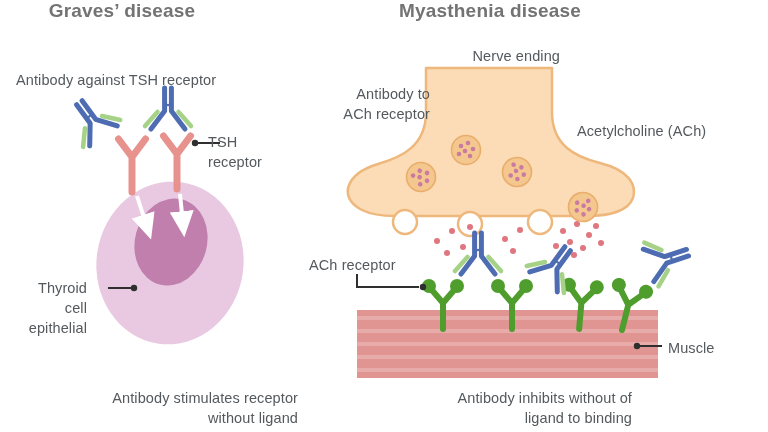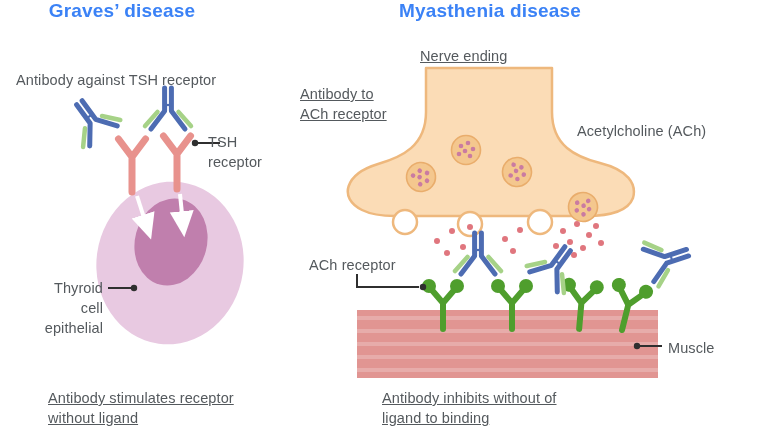--- a/index.html
+++ b/index.html
@@ -2,22 +2,22 @@
 <html><head>
 <meta charset="utf-8">
 <style>
   html,body{margin:0;padding:0;background:#fff;}
   #stage{
     position:relative;width:768px;height:432px;background:#ffffff;overflow:hidden;
     font-family:"Liberation Sans","DejaVu Sans",sans-serif;color:#54595d;
   }
   #art{position:absolute;left:0;top:0;}
   .lbl{position:absolute;font-size:14.5px;line-height:20px;letter-spacing:.1px;color:#54595d;white-space:nowrap;}
-  .title{position:absolute;font-size:19px;font-weight:700;color:#3b82f6;text-align:center;letter-spacing:.2px;}
-  .center{text-align:left;text-decoration:underline;}
+  .title{position:absolute;font-size:19px;font-weight:700;color:#737373;text-align:center;letter-spacing:.2px;}
+  .center{text-align:right;}
   .right{text-align:right;}
 </style>
 </head>
 <body>
 
 <div id="stage">
 
   <svg id="art" width="768" height="432" viewBox="0 0 768 432">
     <defs>
 
@@ -159,21 +159,21 @@
   <div class="title" style="left:0;top:8;width:244px;">Graves’ disease</div>
   <div class="title" style="left:368px;top:8;width:244px;">Myasthenia disease</div>
 
   <div class="lbl" style="left:16px;top:70px;">Antibody against TSH receptor</div>
 
   <div class="lbl" style="left:208px;top:132px;">
     <div>TSH</div>
     <div>receptor</div>
   </div>
 
-  <div class="lbl right" style="left:23px;top:278px;width:80px;text-align:right;">
+  <div class="lbl right" style="left:7px;top:278px;width:80px;text-align:right;">
     <div>Thyroid</div>
     <div>cell</div>
     <div>epithelial</div>
   </div>
 
   <div class="lbl center" style="left:48px;top:388px;width:250px;white-space:normal;">
     <div>Antibody stimulates receptor</div>
     <div>without ligand</div>
   </div>
 

